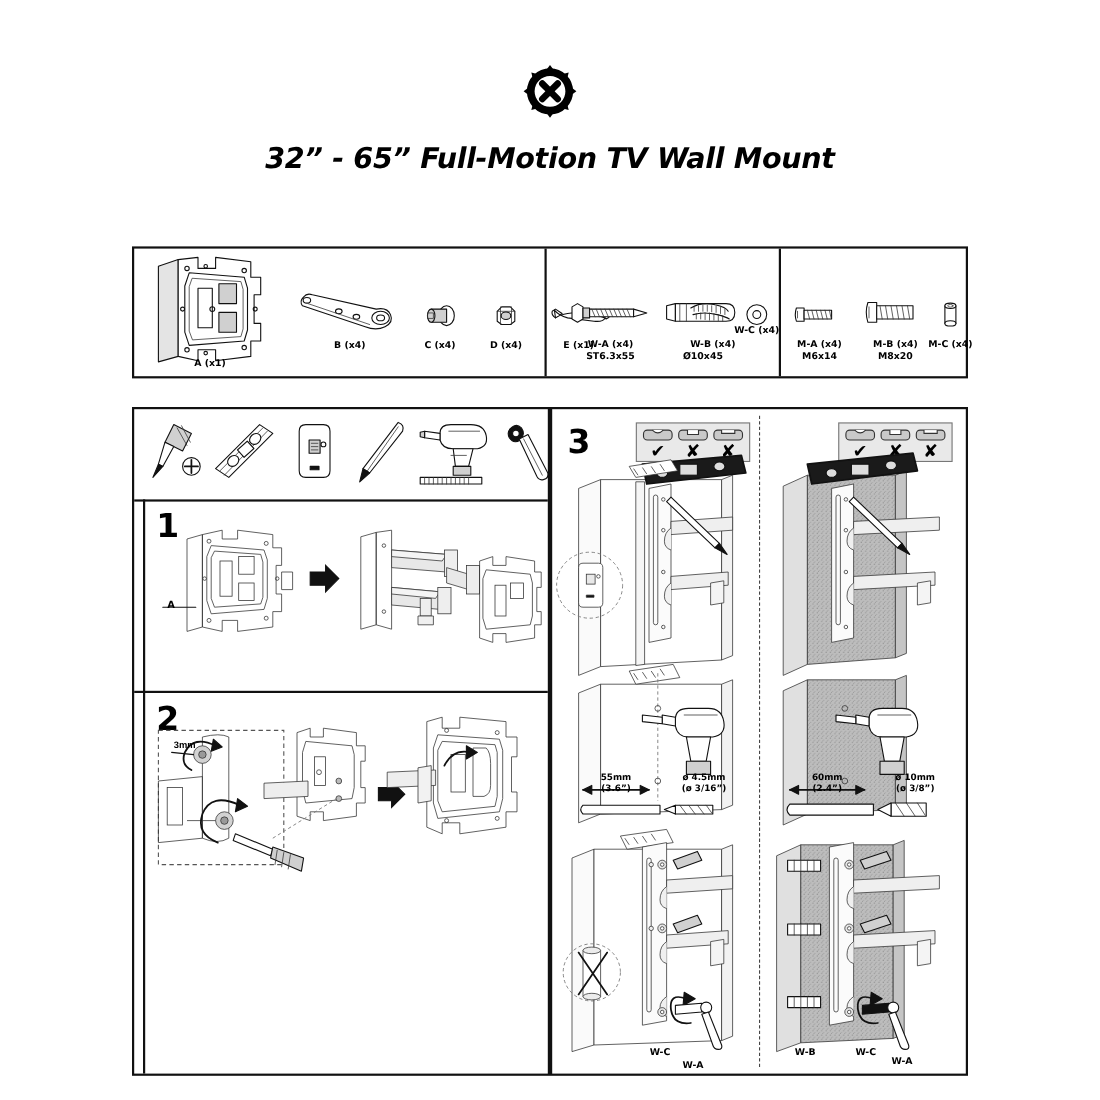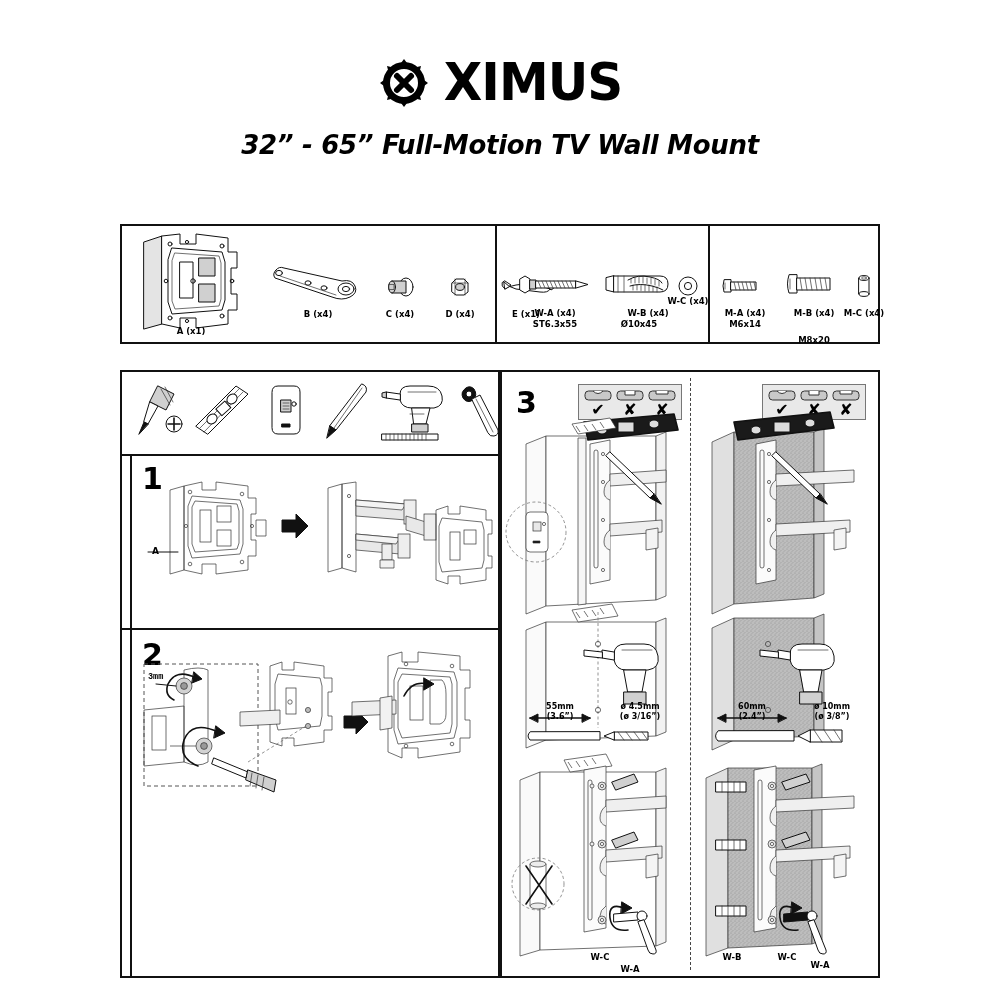--- a/index.html
+++ b/index.html
@@ -77,22 +77,22 @@
     white-space:nowrap;transform:translateX(-50%);
   }
   .hwlabel{
     position:absolute;text-align:center;
     font-family:"DejaVu Sans", sans-serif;
     font-size:8.5px;font-weight:700;color:#000;
     white-space:nowrap;transform:translateX(-50%);
   }
   .mmlabel{
     position:absolute;
-    font-family:Liberation Mono, monospace;
-    font-size:8.5px;font-weight:700;color:#000;white-space:nowrap;
+    font-family:Liberation Sans, sans-serif;
+    font-size:8.5px;font-weight:700;color:#000;white-space:nowrap;margin-left:10px;
   }
   .alabel{
     position:absolute;
     font-family:"DejaVu Sans", sans-serif;
     font-size:9px;font-weight:700;color:#000;
   }
 
   
   .walltypes{
     position:absolute;background:#e9e9e9;border:1px solid #777;
@@ -136,21 +136,20 @@
             <path d="M43 9 L41 17 L35 11 Z"></path>
             <path d="M9 43 L11 35 L17 41 Z"></path>
             <path d="M43 43 L35 41 L41 35 Z"></path>
           </g>
           <circle cx="26" cy="26" r="17.5" fill="none" stroke="#000" stroke-width="7"></circle>
           <circle cx="26" cy="26" r="7.5" fill="#fff"></circle>
           <path d="M19 19 L33 33" stroke="#000" stroke-width="6" stroke-linecap="round"></path>
           <path d="M33 19 L19 33" stroke="#000" stroke-width="6" stroke-linecap="round"></path>
         </svg>
       </span>
-      <span class="brand-text">XIMUS</span>
     </div>
 
     <div class="subtitle">32” - 65” Full-Motion TV Wall Mount</div>
   </div>
 
   <div class="panel parts-panel">
     <div class="vdiv" style="left:373px;"></div>
     <div class="vdiv" style="left:586px;"></div>
 
     <div class="cell" style="left:14px;top:6px;width:110px;height:105px;">
@@ -322,21 +321,21 @@
           <path class="fillw" d="M11 6 L44 6 L44 18 L11 18 Z"></path>
           <g class="thin">
               <path d="M14 6 L16 18 M19 6 L21 18 M24 6 L26 18 M29 6 L31 18 M34 6 L36 18 M39 6 L41 18"></path>
             </g>
         </g>
       </svg>
     </div>
     <div class="hwlabel" style="left:692px;top:82px;">
       <span>M-B (x4)</span>
     </div>
-    <div class="hwlabel" style="left:692px;top:109px;">
+    <div class="hwlabel" style="left:692px;top:93px;">
       <span>M8x20</span>
     </div>
 
     <div class="cell" style="left:732px;top:48px;width:20px;height:24px;">
       <svg width="20" height="24" viewBox="0 0 20 24">
         <g class="ln">
           <path class="fillw" d="M5 4 L15 4 L15 20 L5 20 Z"></path>
           <ellipse class="fillw" cx="10" cy="4" rx="5" ry="2.4"></ellipse>
           <ellipse class="fillw" cx="10" cy="20" rx="5" ry="2.4"></ellipse>
           <ellipse class="thin" cx="10" cy="4" rx="2.4" ry="1.2"></ellipse>

